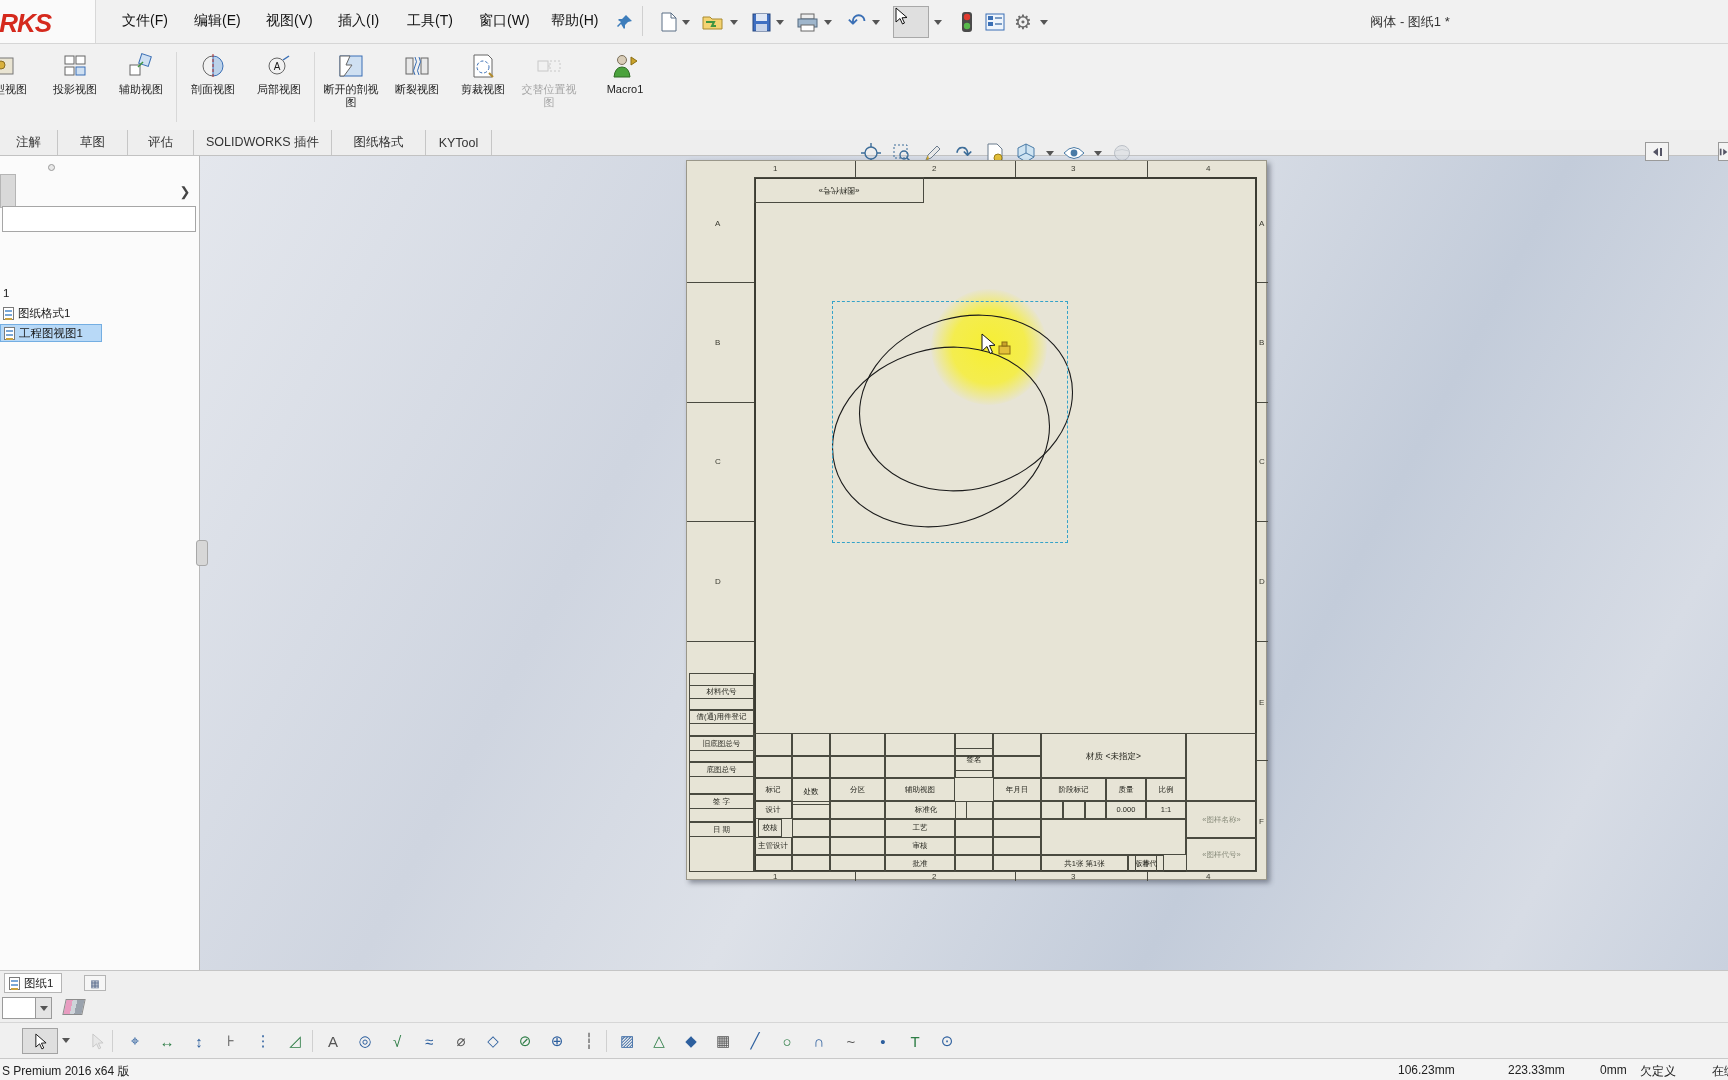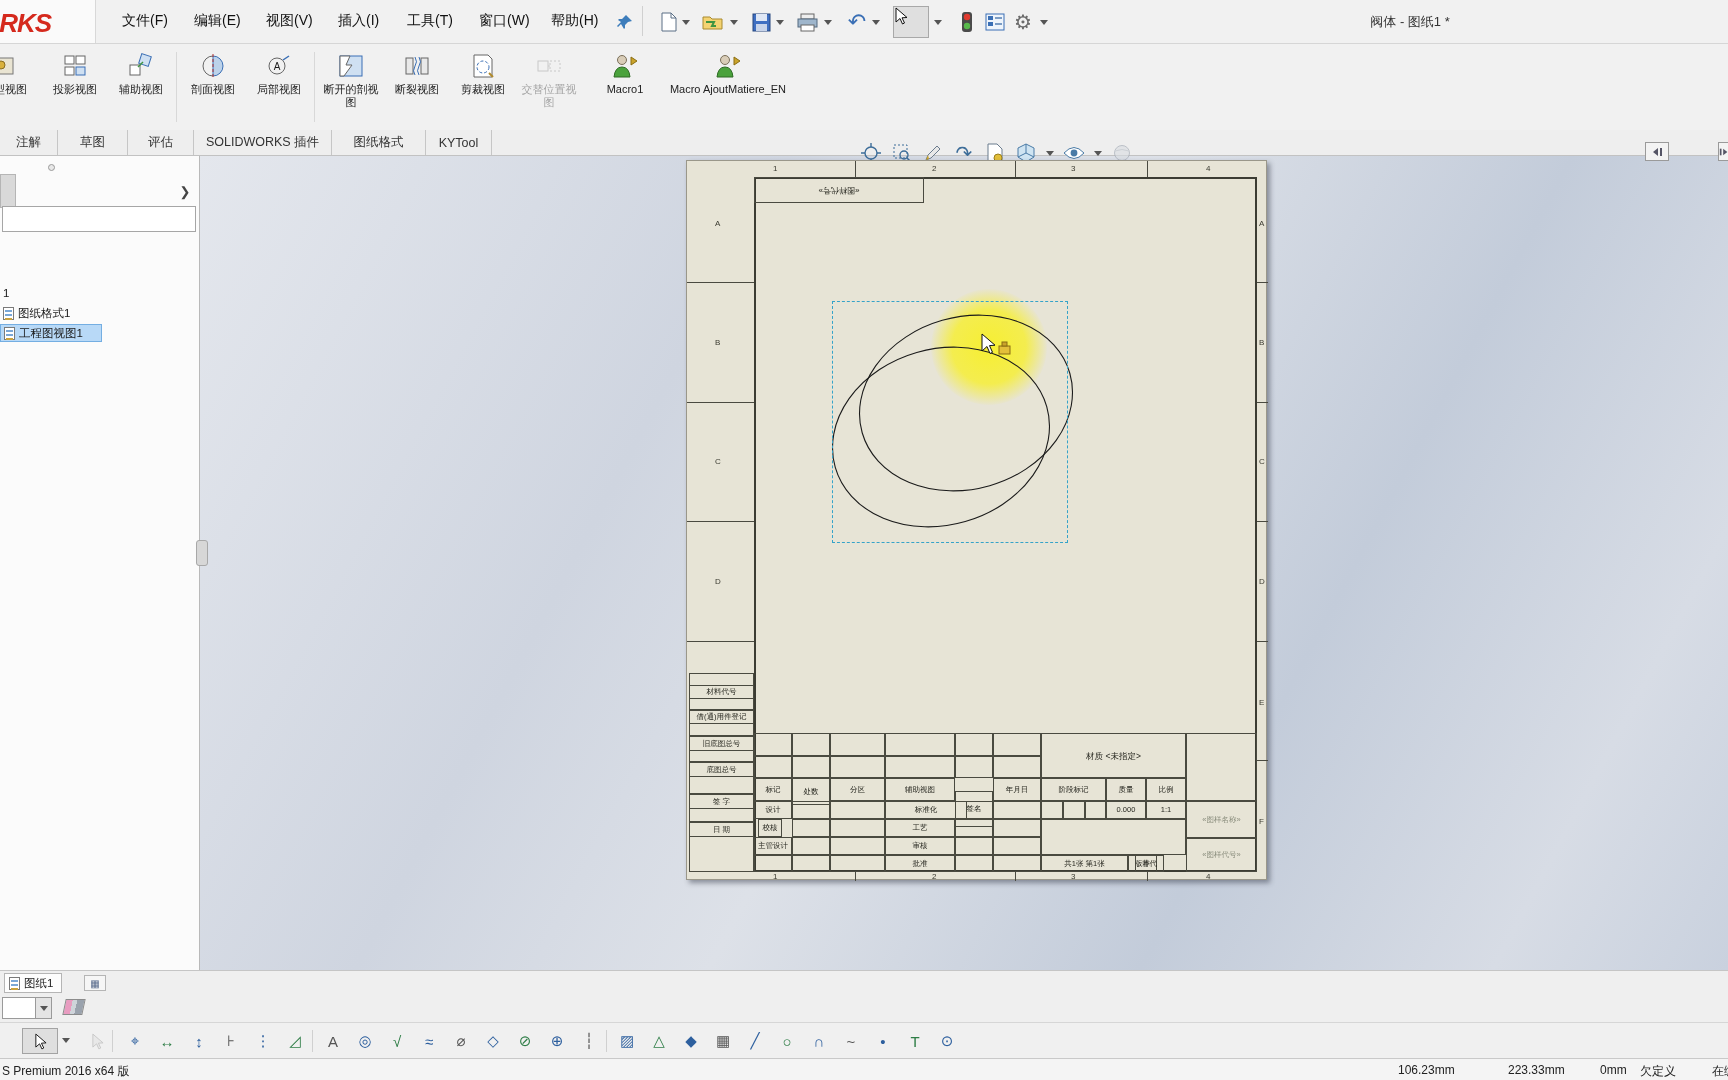--- a/index.html
+++ b/index.html
@@ -307,30 +307,20 @@
   <div class="cmbtn" style="left:590px; width:70px">
     <span class="ic">
       <svg width="28" height="26" viewBox="0 0 28 26">
           <circle cx="11" cy="7" r="4.5" fill="#d9cdb8" stroke="#7a6f5a"></circle>
           <path d="M3 24 q1 -10 8 -10 q7 0 8 10 Z" fill="#4aa23c" stroke="#2e6b25"></path>
           <path d="M20 4 L26 8 L20 12 Z" fill="#caa32b" stroke="#8a6d12"></path>
         </svg>
     </span>
     <span>Macro1</span>
   </div>
-  <div class="cmbtn" style="left:668px; width:120px">
-    <span class="ic">
-      <svg width="28" height="26" viewBox="0 0 28 26">
-          <circle cx="11" cy="7" r="4.5" fill="#d9cdb8" stroke="#7a6f5a"></circle>
-          <path d="M3 24 q1 -10 8 -10 q7 0 8 10 Z" fill="#4aa23c" stroke="#2e6b25"></path>
-          <path d="M20 4 L26 8 L20 12 Z" fill="#caa32b" stroke="#8a6d12"></path>
-        </svg>
-    </span>
-    <span>Macro AjoutMatiere_EN</span>
-  </div>
 </div>
 
 <div id="tabrow">
   <div class="cmtab" style="left:0; width:58px">
       <span>注解</span>
     </div>
   <div class="cmtab" style="left:58px; width:70px">
       <span>草图</span>
     </div>
   <div class="cmtab" style="left:128px; width:66px">
@@ -488,21 +478,21 @@
     <div class="tb" style="left:67px; top:595px; width:38px; height:22px"></div>
     <div class="tb" style="left:105px; top:595px; width:38px; height:22px"></div>
     <div class="tb" style="left:143px; top:595px; width:55px; height:22px"></div>
     <div class="tb" style="left:198px; top:595px; width:70px; height:22px"></div>
     <div class="tb" style="left:268px; top:595px; width:38px; height:22px"></div>
     <div class="tb" style="left:306px; top:595px; width:48px; height:22px"></div>
     <div class="tb" style="left:67px;  top:617px; width:38px; height:23px">标记</div>
     <div class="tb" style="left:105px; top:617px; width:38px; height:27px">处数</div>
     <div class="tb" style="left:143px; top:617px; width:55px; height:23px">分区</div>
     <div class="tb" style="left:198px; top:617px; width:70px; height:23px">辅助视图</div>
-    <div class="tb" style="left:268px; top:630px; width:38px; height:36px">签名</div>
+    <div class="tb" style="left:268px; top:587px; width:38px; height:23px">签名</div>
     <div class="tb" style="left:306px; top:617px; width:48px; height:23px">年月日</div>
 
     <div class="tb" style="left:67px;  top:640px; width:38px; height:18px">设计</div>
     <div class="tb" style="left:105px; top:640px; width:38px; height:18px"></div>
     <div class="tb" style="left:143px; top:640px; width:55px; height:18px"></div>
     <div class="tb" style="left:198px; top:640px; width:82px; height:18px">标准化</div>
     <div class="tb" style="left:268px; top:640px; width:38px; height:18px"></div>
     <div class="tb" style="left:306px; top:640px; width:48px; height:18px"></div>
     <div class="tb" style="left:71px;  top:658px; width:24px; height:18px">校核</div>
     <div class="tb" style="left:105px; top:658px; width:38px; height:18px"></div>

